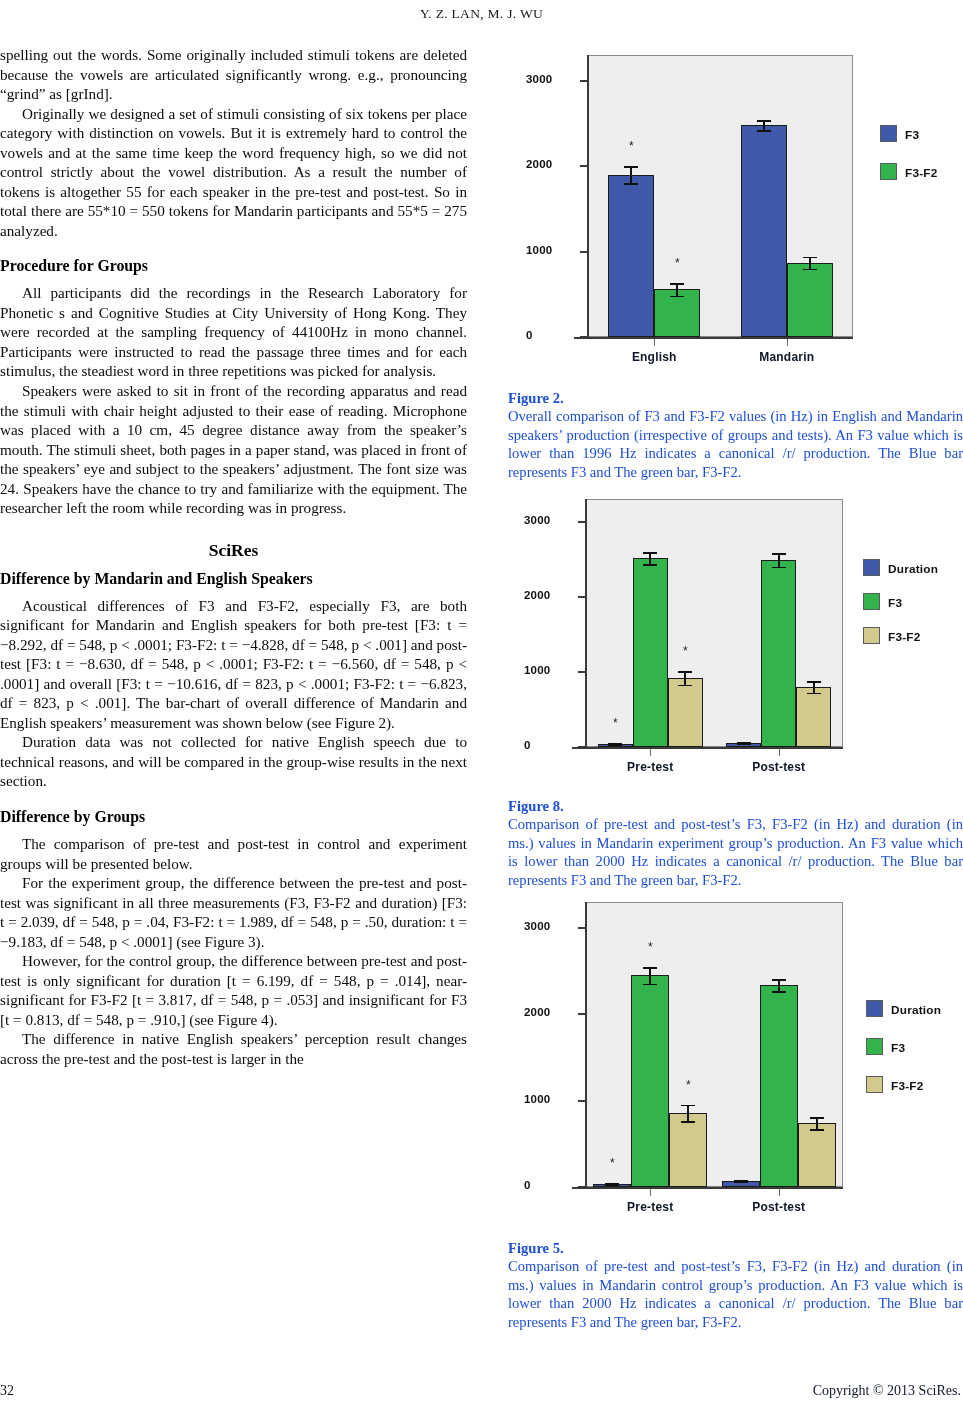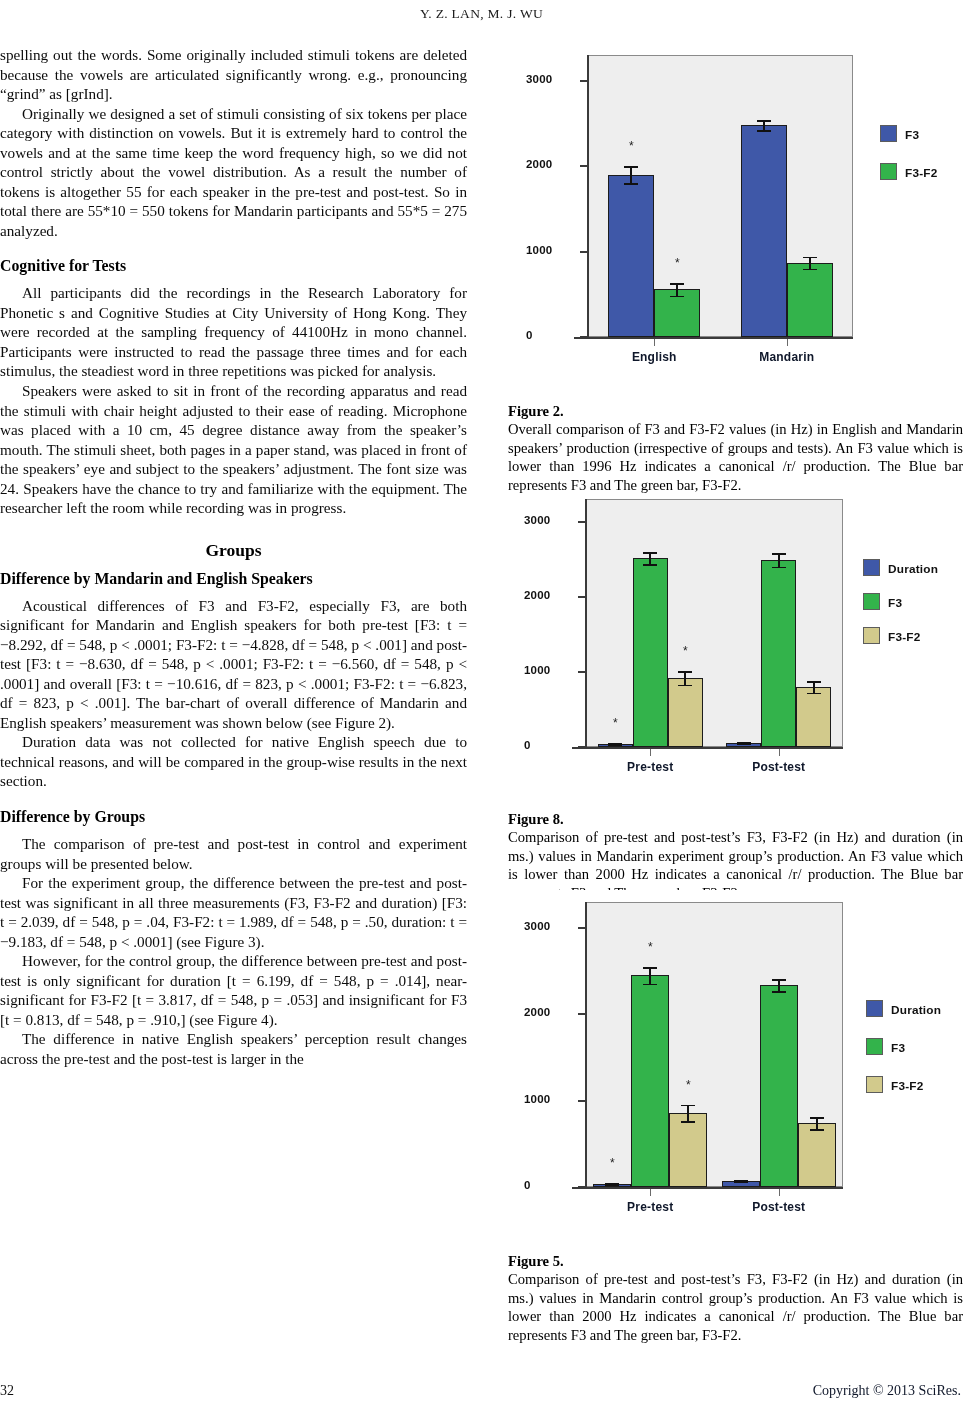--- a/index.html
+++ b/index.html
@@ -77,22 +77,22 @@
   
   .figure-block { position: absolute; left: 0; width: 455px; }
   #fig2-block { top: 0px; }
   #fig3-block { top: 448px; }
   #fig4-block { top: 845px; }
 
   .fig-caption {
     font-size: 14.6px;
     line-height: 1.26;
     text-align: justify;
-    margin-top: 17px;
-    color: #000000;
+    margin-top: 4px;
+    color: #1d4ed8;
   }
   .fig-caption .fig-label {
     font-weight: bold;
     display: block;
   }
 
   
   .chart {
     position: relative;
     background: #ffffff;
@@ -194,25 +194,25 @@
 <body>
 
 <div class="running-head">Y. Z. LAN, M. J. WU</div>
 
 <div class="page">
 
   <div class="col-left">
     <p class="body noindent">spelling out the words. Some originally included stimuli tokens are deleted because the vowels are articulated significantly wrong. e.g., pronouncing “grind” as [grInd].</p>
     <p class="body indent">Originally we designed a set of stimuli consisting of six tokens per place category with distinction on vowels. But it is extremely hard to control the vowels and at the same time keep the word frequency high, so we did not control strictly about the vowel distribution. As a result the number of tokens is altogether 55 for each speaker in the pre-test and post-test. So in total there are 55*10 = 550 tokens for Mandarin participants and 55*5 = 275 analyzed.</p>
 
-    <h2 class="section">Cognitive for Tests</h2>
+    <h2 class="section">Procedure for Groups</h2>
     <p class="body indent">All participants did the recordings in the Research Laboratory for Phonetic s and Cognitive Studies at City University of Hong Kong. They were recorded at the sampling frequency of 44100Hz in mono channel. Participants were instructed to read the passage three times and for each stimulus, the steadiest word in three repetitions was picked for analysis.</p>
     <p class="body indent">Speakers were asked to sit in front of the recording apparatus and read the stimuli with chair height adjusted to their ease of reading. Microphone was placed with a 10 cm, 45 degree distance away from the speaker’s mouth. The stimuli sheet, both pages in a paper stand, was placed in front of the speakers’ eye and subject to the speakers’ adjustment. The font size was 24. Speakers have the chance to try and familiarize with the equipment. The researcher left the room while recording was in progress.</p>
 
-    <h2 class="section center">Groups</h2>
+    <h2 class="section center">SciRes</h2>
     <h2 class="section" style="margin-top:8px">Difference by Mandarin and English Speakers</h2>
     <p class="body indent">Acoustical differences of F3 and F3-F2, especially F3, are both significant for Mandarin and English speakers for both pre-test [F3: t = −8.292, df = 548, p &lt; .0001; F3-F2: t = −4.828, df = 548, p &lt; .001] and post-test [F3: t = −8.630, df = 548, p &lt; .0001; F3-F2: t = −6.560, df = 548, p &lt; .0001] and overall [F3: t = −10.616, df = 823, p &lt; .0001; F3-F2: t = −6.823, df = 823, p &lt; .001]. The bar-chart of overall difference of Mandarin and English speakers’ measurement was shown below (see Figure 2).</p>
     <p class="body indent">Duration data was not collected for native English speech due to technical reasons, and will be compared in the group-wise results in the next section.</p>
 
     <h2 class="section">Difference by Groups</h2>
     <p class="body indent">The comparison of pre-test and post-test in control and experiment groups will be presented below.</p>
     <p class="body indent">For the experiment group, the difference between the pre-test and post-test was significant in all three measurements (F3, F3-F2 and duration) [F3: t = 2.039, df = 548, p = .04, F3-F2: t = 1.989, df = 548, p = .50, duration: t = −9.183, df = 548, p &lt; .0001] (see Figure 3).</p>
     <p class="body indent">However, for the control group, the difference between pre-test and post-test is only significant for duration [t = 6.199, df = 548, p = .014], near-significant for F3-F2 [t = 3.817, df = 548, p = .053] and insignificant for F3 [t = 0.813, df = 548, p = .910,] (see Figure 4).</p>
     <p class="body indent">The difference in native English speakers’ perception result changes across the pre-test and the post-test is larger in the</p>
   </div>

